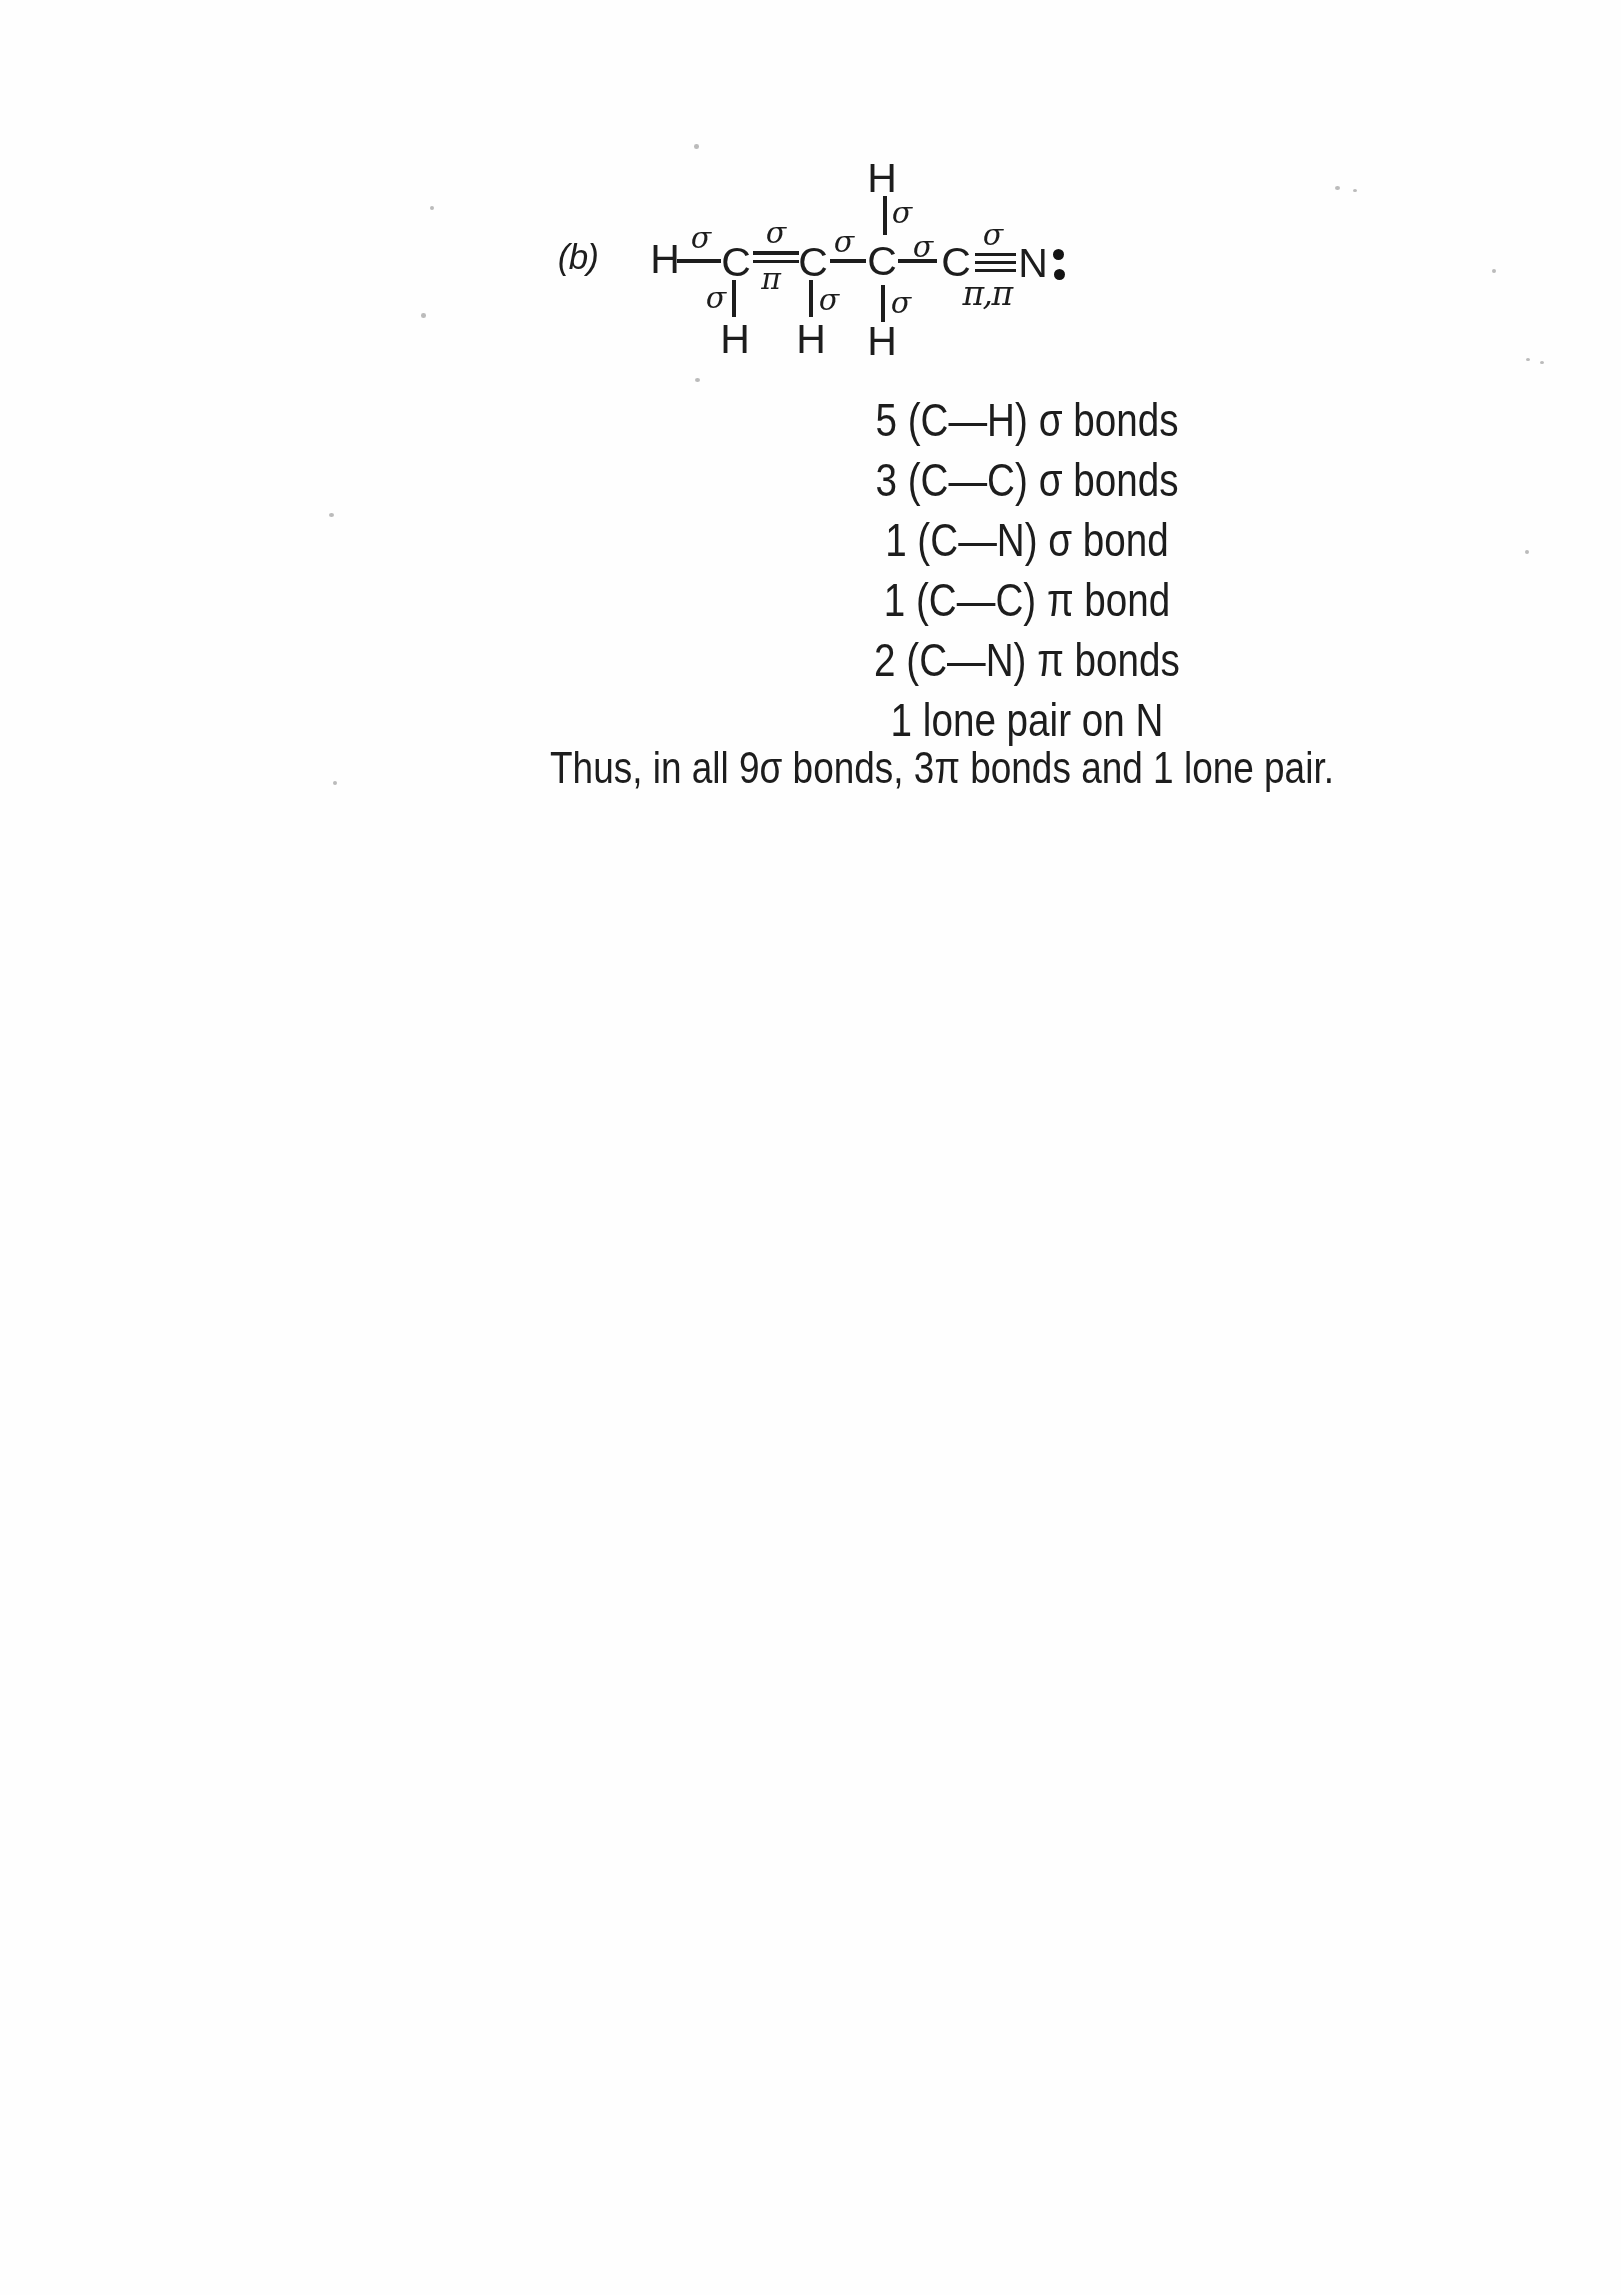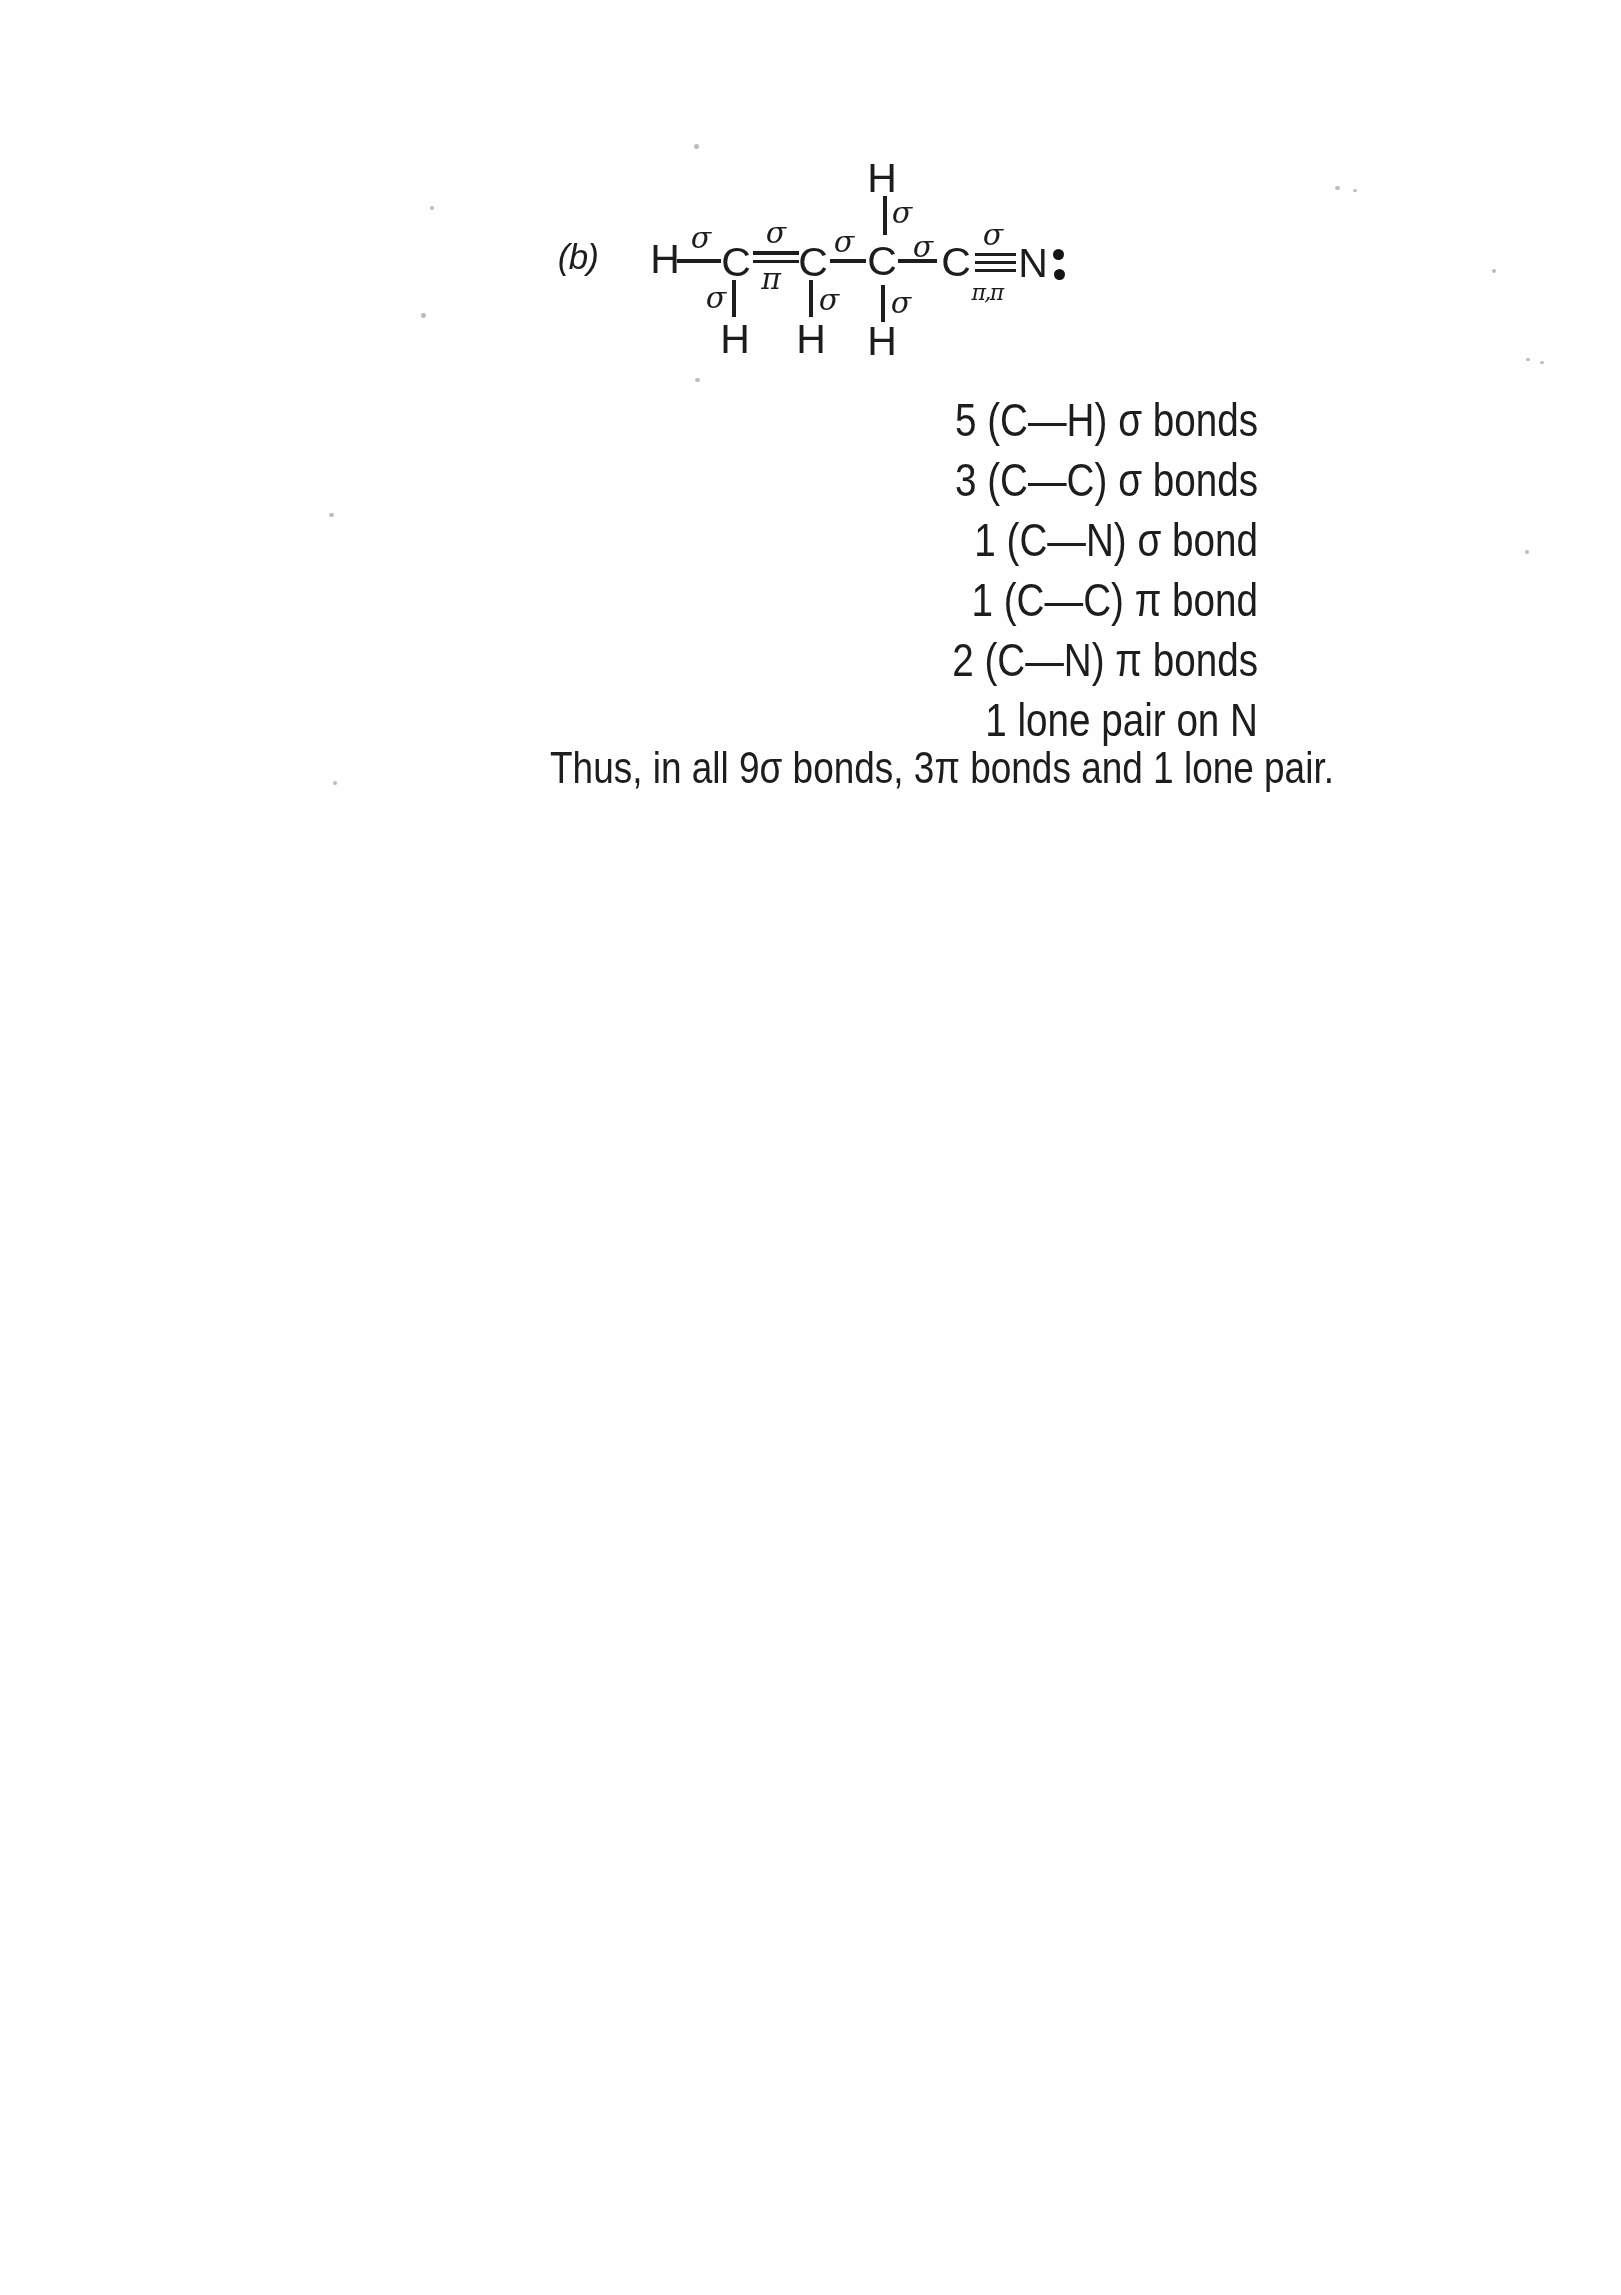--- a/index.html
+++ b/index.html
@@ -43,21 +43,21 @@
   }
   .glabel {
     position: absolute;
     transform: translate(-50%, -50%);
     font-family: "DejaVu Serif", serif;
     font-style: italic;
     font-size: 30px;
     line-height: 1;
     white-space: nowrap;
   }
-  .glabel.small { font-size: 22px; letter-spacing: -1.6px; }
+  .glabel.small { font-size: 33px; letter-spacing: -1.6px; }
   .hbond {
     position: absolute;
     height: 3.9px;
     background: #1d1d1d;
   }
   .vbond {
     position: absolute;
     width: 3.9px;
     background: #1d1d1d;
   }
@@ -77,21 +77,21 @@
     border-radius: 50%;
     background: #141414;
   }
 
   
   .bond-list {
     position: absolute;
     left: 752px;
     top: 390px;
     width: 550px;
-    text-align: right;
+    text-align: center;
   }
   .bond-line {
     height: 60px;
     line-height: 60px;
     font-size: 46px;
     transform: scaleX(0.84);
     transform-origin: center;
     white-space: nowrap;
   }
 

